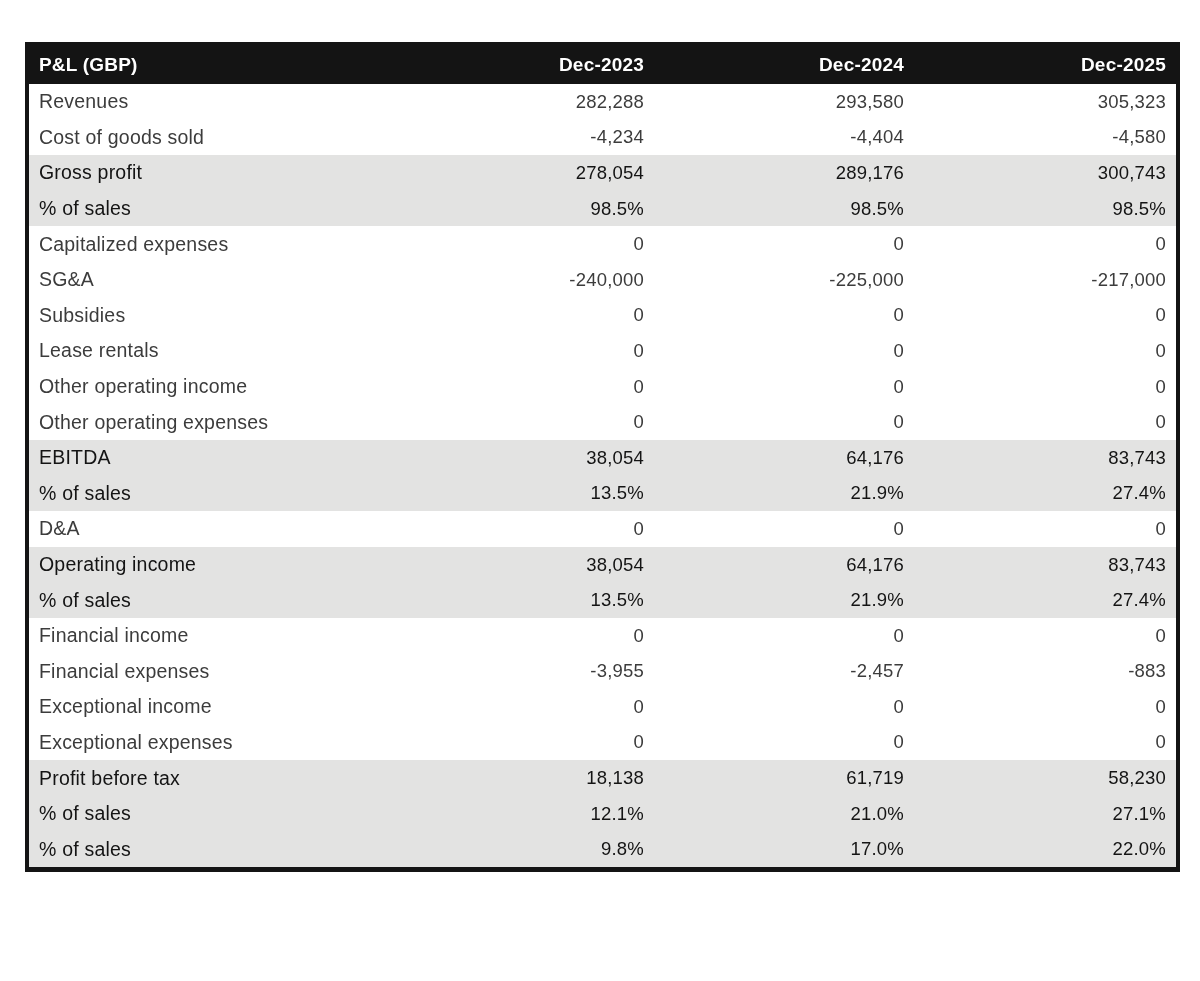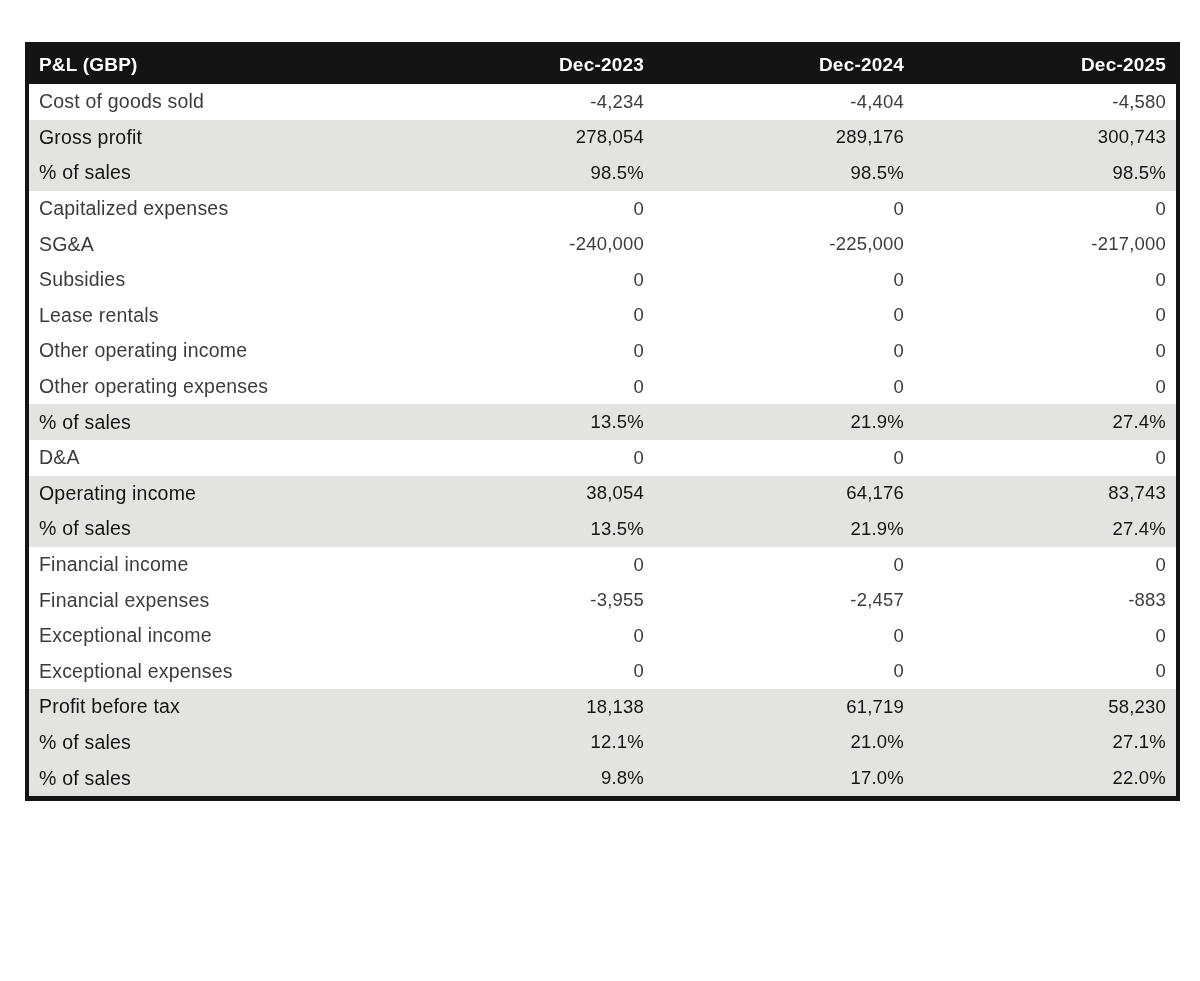--- a/index.html
+++ b/index.html
@@ -69,20 +69,26 @@
     <thead>
       <tr>
         <th class="label-col">P&amp;L (GBP)</th>
         <th class="num">Dec-2023</th>
         <th class="num">Dec-2024</th>
         <th class="num">Dec-2025</th>
       </tr>
     </thead>
     <tbody id="pnl-body">
         <tr class="plain">
+          <td class="label">Revenues</td>
+          <td class="num">282,288</td>
+          <td class="num">293,580</td>
+          <td class="num">305,323</td>
+        </tr>
+        <tr class="plain">
           <td class="label">Cost of goods sold</td>
           <td class="num">-4,234</td>
           <td class="num">-4,404</td>
           <td class="num">-4,580</td>
         </tr>
         <tr class="hl">
           <td class="label">Gross profit</td>
           <td class="num">278,054</td>
           <td class="num">289,176</td>
           <td class="num">300,743</td>
@@ -121,20 +127,26 @@
           <td class="label">Other operating income</td>
           <td class="num">0</td>
           <td class="num">0</td>
           <td class="num">0</td>
         </tr>
         <tr class="plain">
           <td class="label">Other operating expenses</td>
           <td class="num">0</td>
           <td class="num">0</td>
           <td class="num">0</td>
+        </tr>
+        <tr class="hl">
+          <td class="label">EBITDA</td>
+          <td class="num">38,054</td>
+          <td class="num">64,176</td>
+          <td class="num">83,743</td>
         </tr>
         <tr class="hl">
           <td class="label">% of sales</td>
           <td class="num">13.5%</td>
           <td class="num">21.9%</td>
           <td class="num">27.4%</td>
         </tr>
         <tr class="plain">
           <td class="label">D&amp;A</td>
           <td class="num">0</td>

